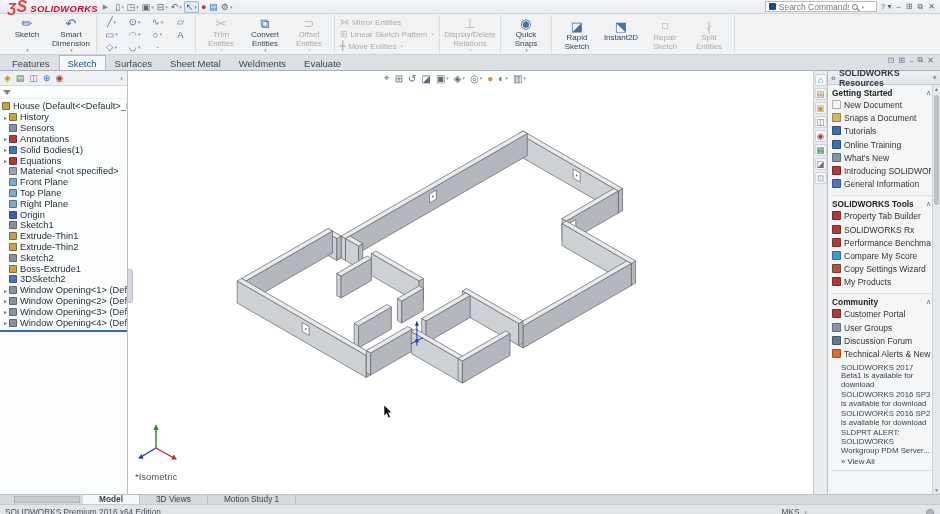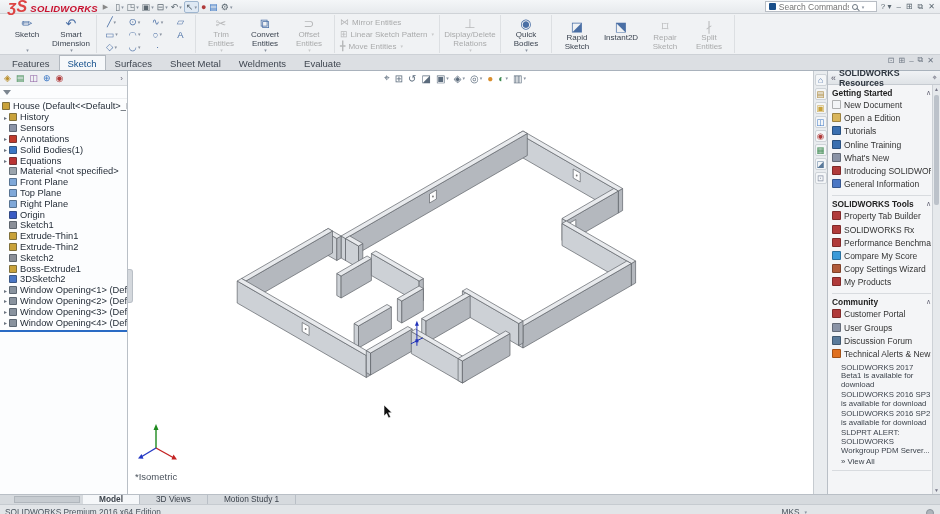--- a/index.html
+++ b/index.html
@@ -254,21 +254,21 @@
     <div class="rgroup">
       <div class="rbig wide disabled">
         <span class="ric">⊥</span>
         <span class="rlb">Display/Delete Relations</span>
           <span class="caret">▾</span>
       </div>
     </div>
     <div class="rgroup">
       <div class="rbig">
         <span class="ric">◉</span>
-        <span class="rlb">Quick Bodies</span>
+        <span class="rlb">Quick Snaps</span>
           <span class="caret">▾</span>
       </div>
     </div>
     <div class="rgroup">
       <div class="rbig">
         <span class="ric">◪</span>
         <span class="rlb">Rapid Sketch</span>
       </div>
       <div class="rbig">
         <span class="ric">⬔</span>
@@ -570,21 +570,21 @@
               <div class="tpsechead">
                 <span>Getting Started</span>
                 <span class="collapse">∧</span>
               </div>
               <div class="tpitem">
                 <span class="tpicon" style="background: rgb(242, 244, 246);"></span>
                 <span>New Document</span>
               </div>
               <div class="tpitem">
                 <span class="tpicon" style="background: rgb(217, 181, 90);"></span>
-                <span>Open a Edition</span>
+                <span>Snaps a Document</span>
               </div>
               <div class="tpitem">
                 <span class="tpicon" style="background: rgb(58, 111, 176);"></span>
                 <span>Tutorials</span>
               </div>
               <div class="tpitem">
                 <span class="tpicon" style="background: rgb(58, 111, 176);"></span>
                 <span>Online Training</span>
               </div>
               <div class="tpitem">

